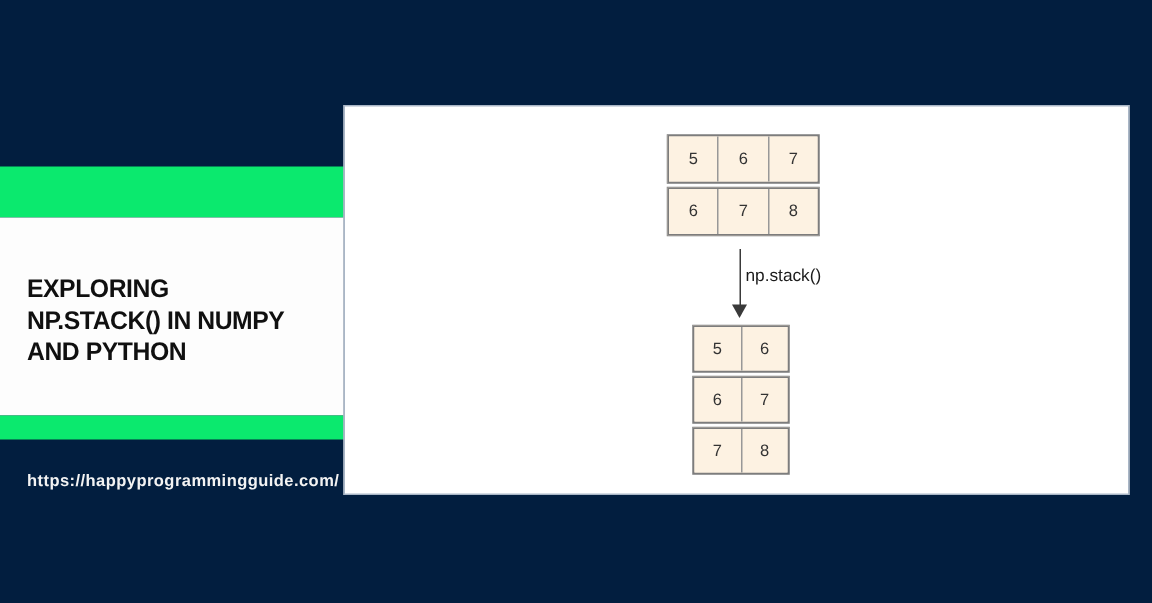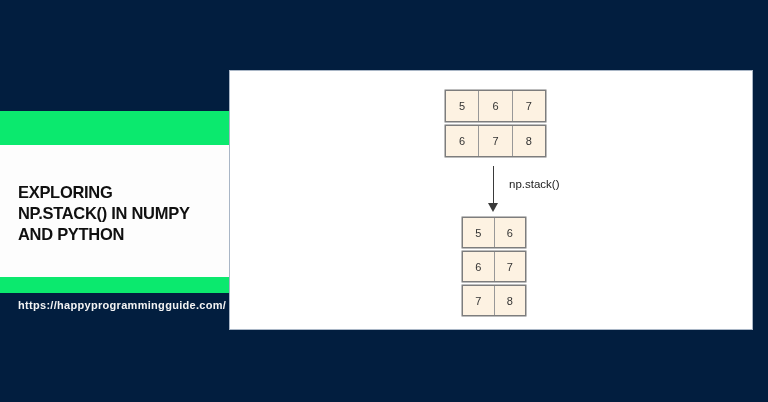--- a/index.html
+++ b/index.html
@@ -24,21 +24,21 @@
   .white-block{position:absolute;left:0;top:145px;width:229px;height:132px;background:#fdfdfd;}
   .green-bar-bottom{position:absolute;left:0;top:277px;width:229px;height:16px;background:var(--green);}
 
   .title-block{
     position:absolute;left:18px;top:182px;width:205px;
     color:var(--title-text);
     font-weight:700;font-size:17px;line-height:21px;letter-spacing:-0.3px;
     transform:scaleX(0.97);transform-origin:left top;
   }
   .site-url{
-    position:absolute;left:18px;top:299px;
+    position:absolute;left:18px;top:315px;
     color:var(--url-text);font-weight:700;font-size:11px;letter-spacing:0.3px;
   }
 
   
   .panel{
     position:absolute;left:229px;top:70px;width:524px;height:260px;
     background:var(--panel-bg);border:1px solid var(--panel-border);
   }
 
   .arr-row{
@@ -61,21 +61,21 @@
   .out-row-3{left:232px;top:214px;width:64px;height:31px;}
 
   .arrow-line{position:absolute;left:263px;top:95px;width:1px;height:38px;background:var(--arrow);}
   .arrow-head{
     position:absolute;left:258px;top:132px;width:0;height:0;
     border-left:5.5px solid transparent;border-right:5.5px solid transparent;
     border-top:9px solid var(--arrow);
   }
   .arrow-label{
     position:absolute;left:267px;top:107px;
-    font-size:11.5px;color:#1b1b1b;margin-left:12px;
+    font-size:11.5px;color:#1b1b1b;
   }
 </style>
 </head>
 <body>
 
 <div class="stage">
 
   <div class="green-bar-top"></div>
   <div class="white-block"></div>
   <div class="green-bar-bottom"></div>

